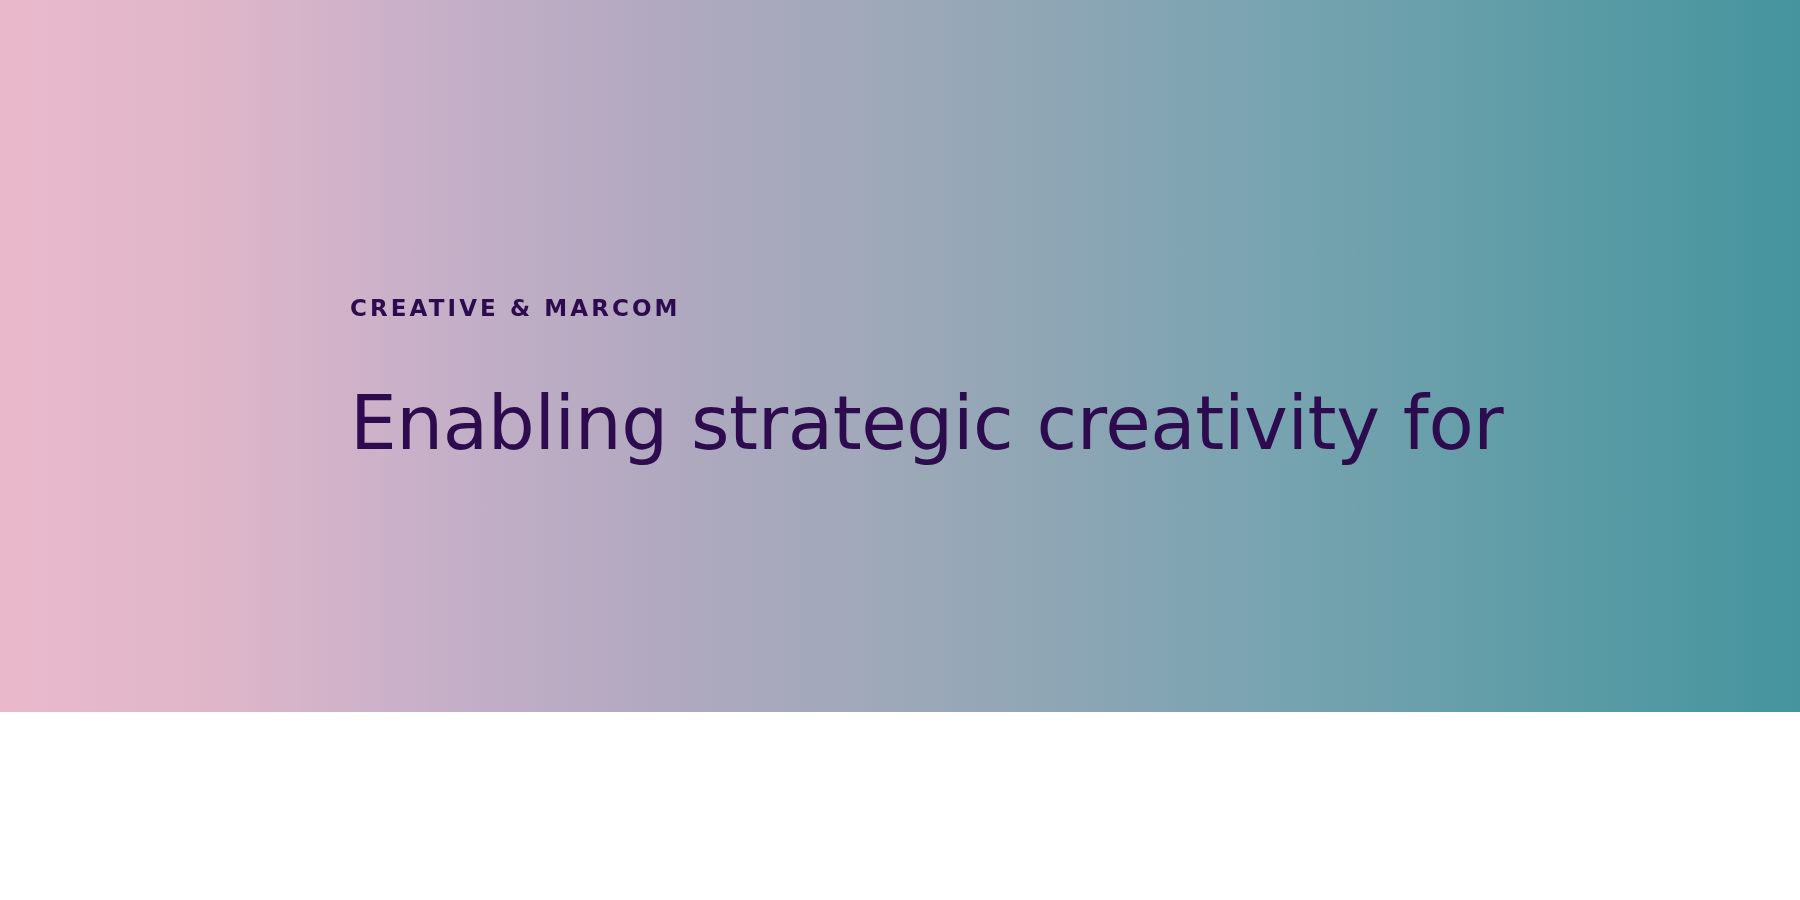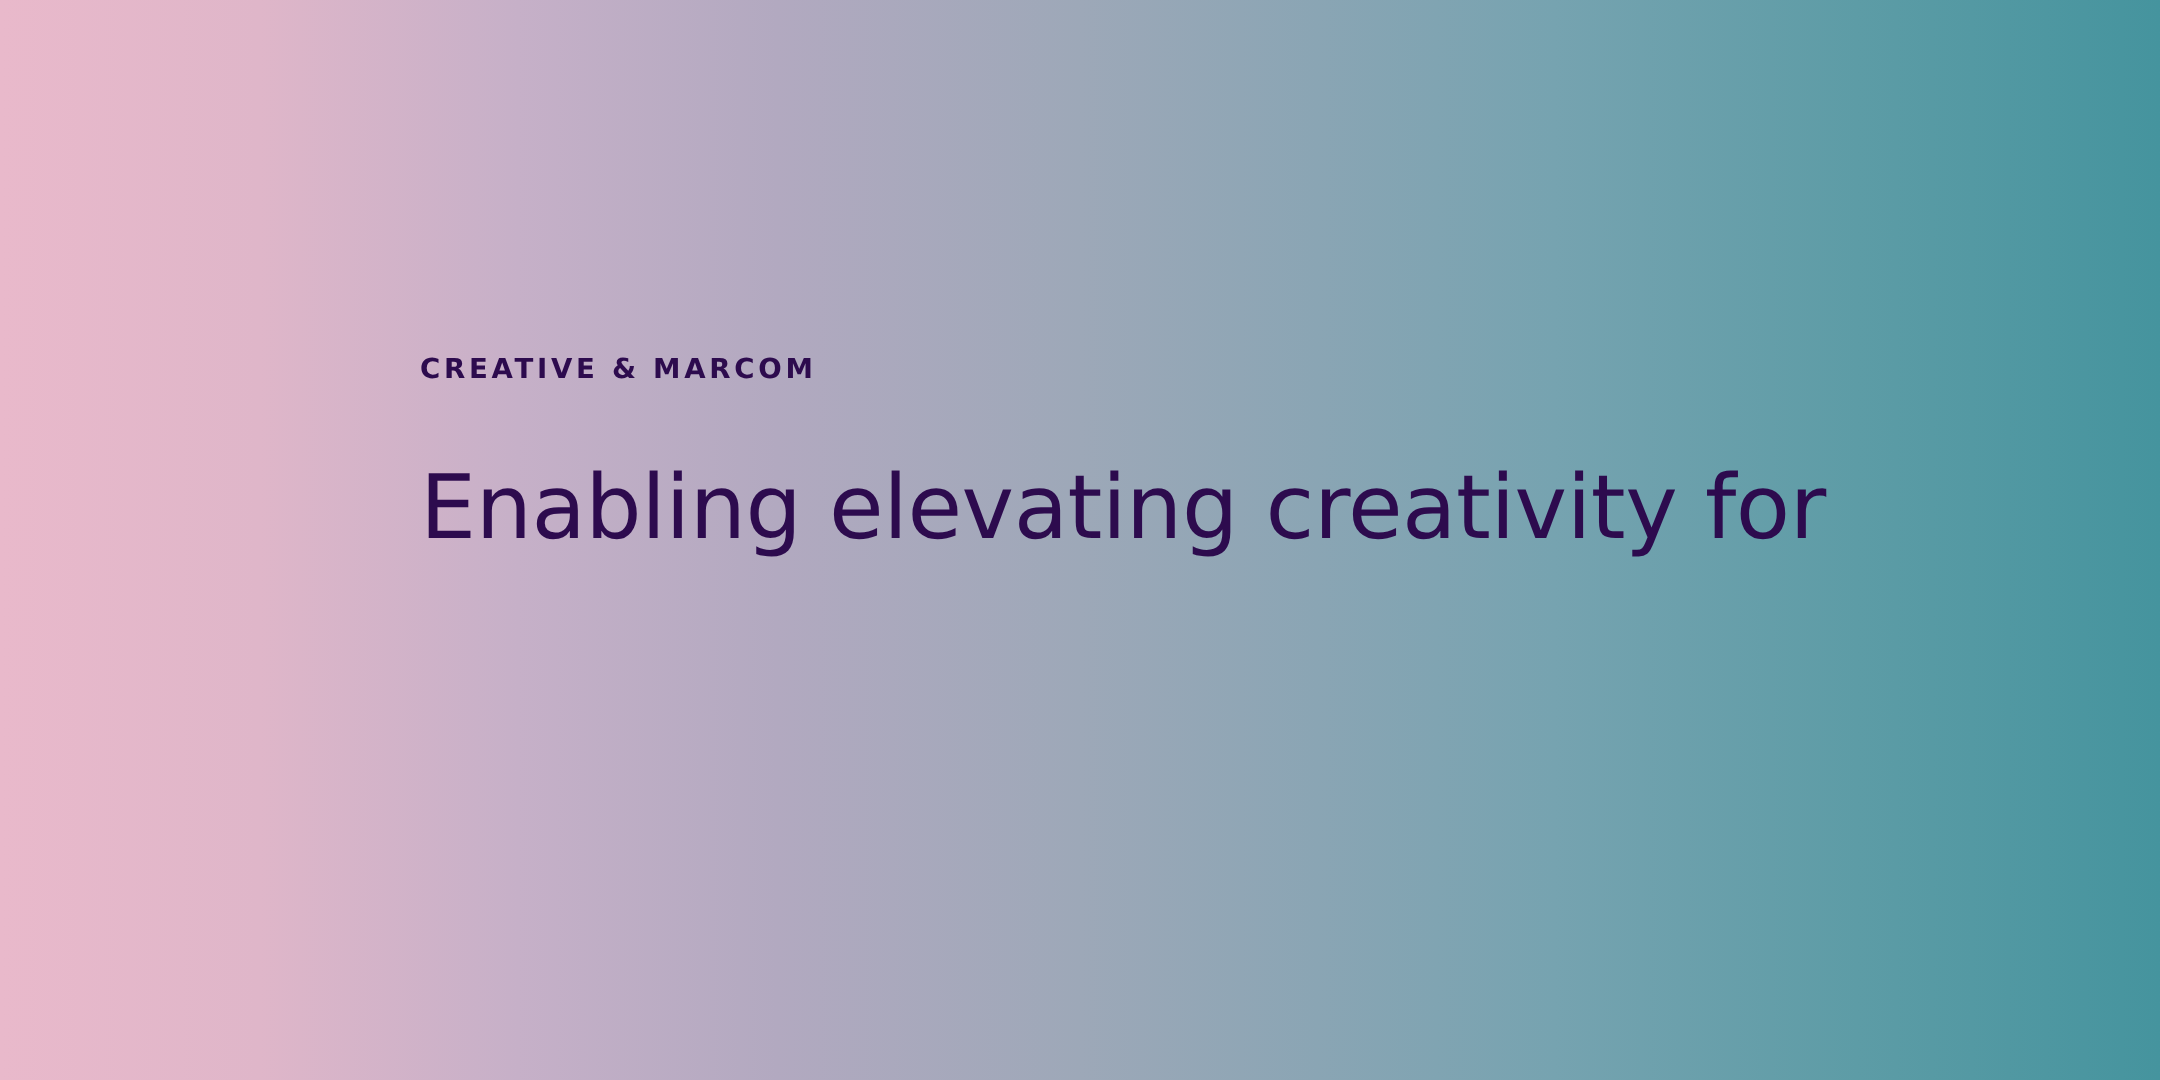--- a/index.html
+++ b/index.html
@@ -10,21 +10,21 @@
   body {
     width: 1800px;
     height: 900px;
     overflow: hidden;
     font-family: "DejaVu Sans", sans-serif;
   }
 
   #hero-banner {
     position: relative;
     width: 1800px;
-    height: 900px;
+    height: 712px;
     box-sizing: border-box;
     background: linear-gradient(
       90deg,
       #e9b9cb 0%,
       #dfb6c9 12%,
       #c6b0c8 24%,
       #b2a9c0 36%,
       #9da8b8 50%,
       #8aa5b4 61%,
       #76a3b0 72%,
@@ -72,18 +72,18 @@
 </head>
 <body>
 
 <div id="hero-banner">
 
   <div id="hero-content">
 
     <div id="eyebrow">CREATIVE &amp; MARCOM</div>
 
     <h1 id="headline">
-      <span class="hl-line">Enabling elevating creativity for</span>
+      <span class="hl-line">Enabling strategic creativity for</span>
     </h1>
 
   </div>
 
 </div>
 
 </body></html>

